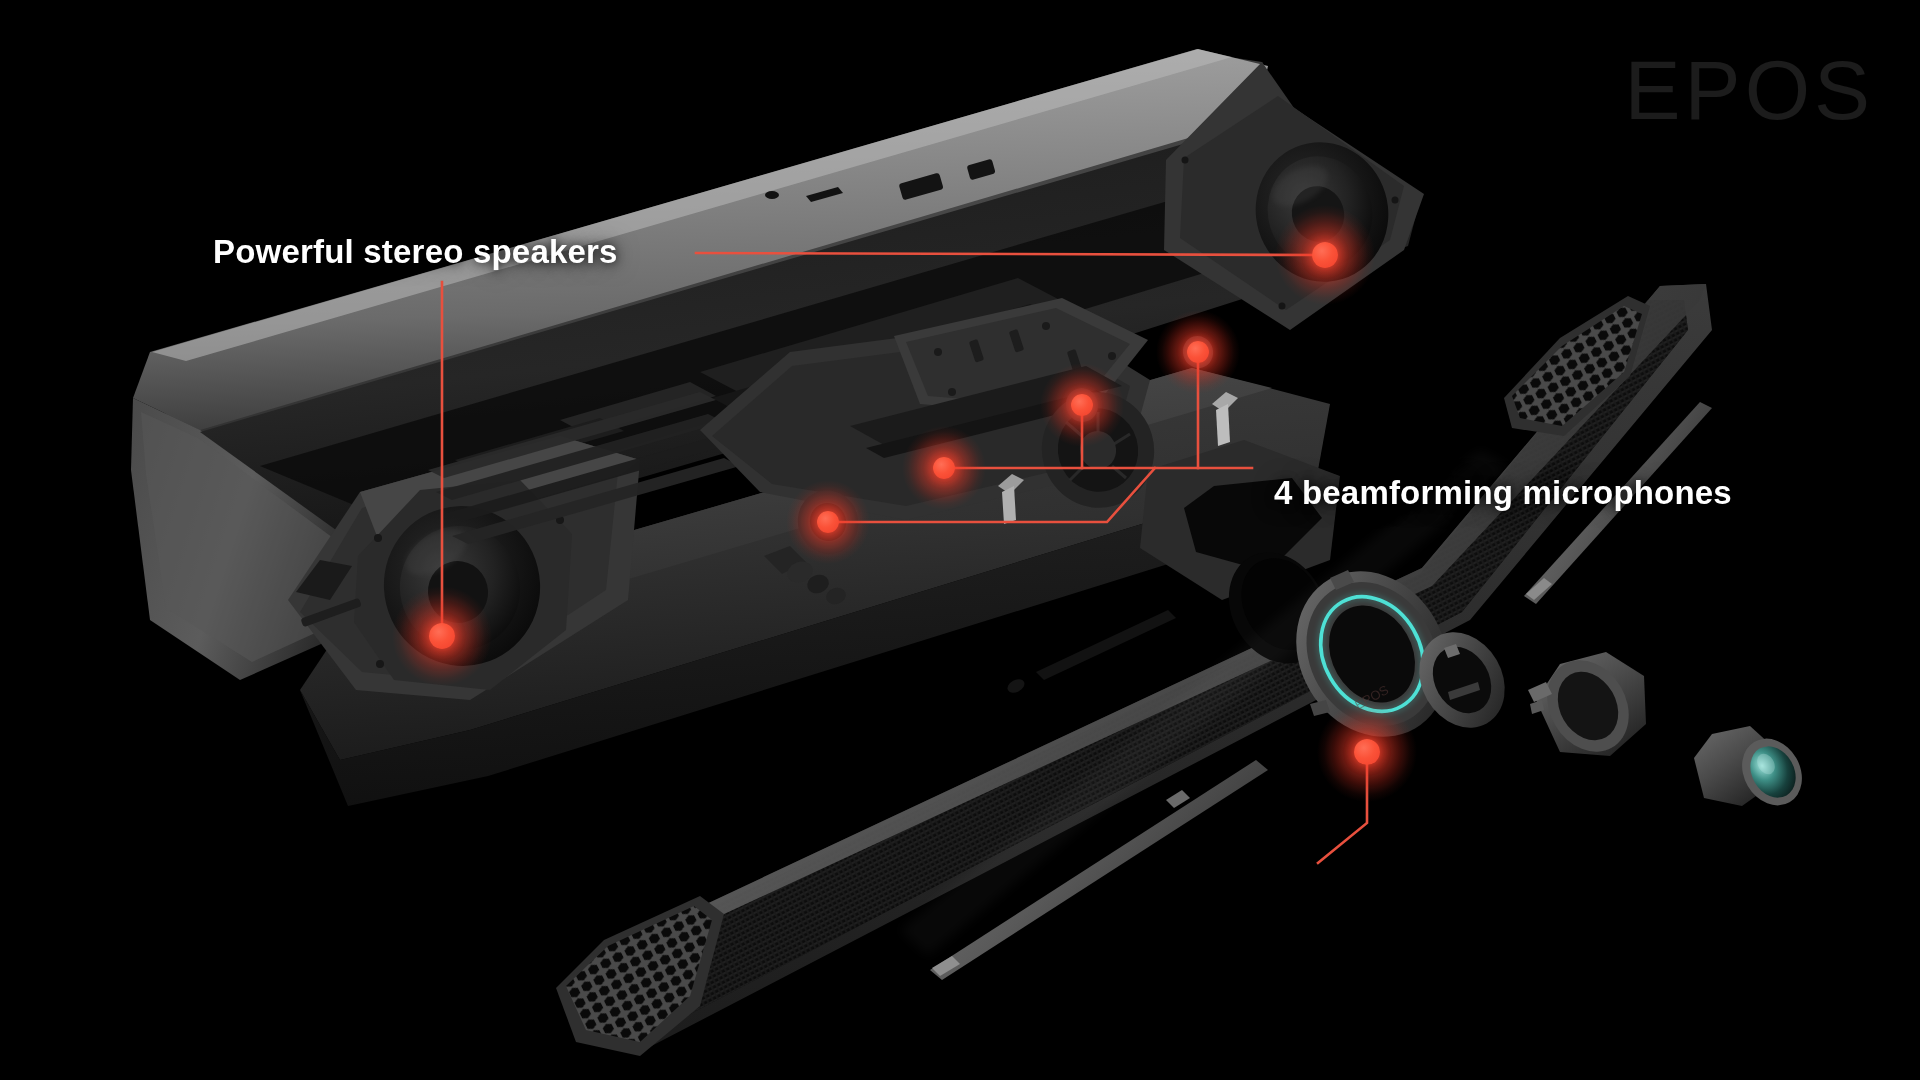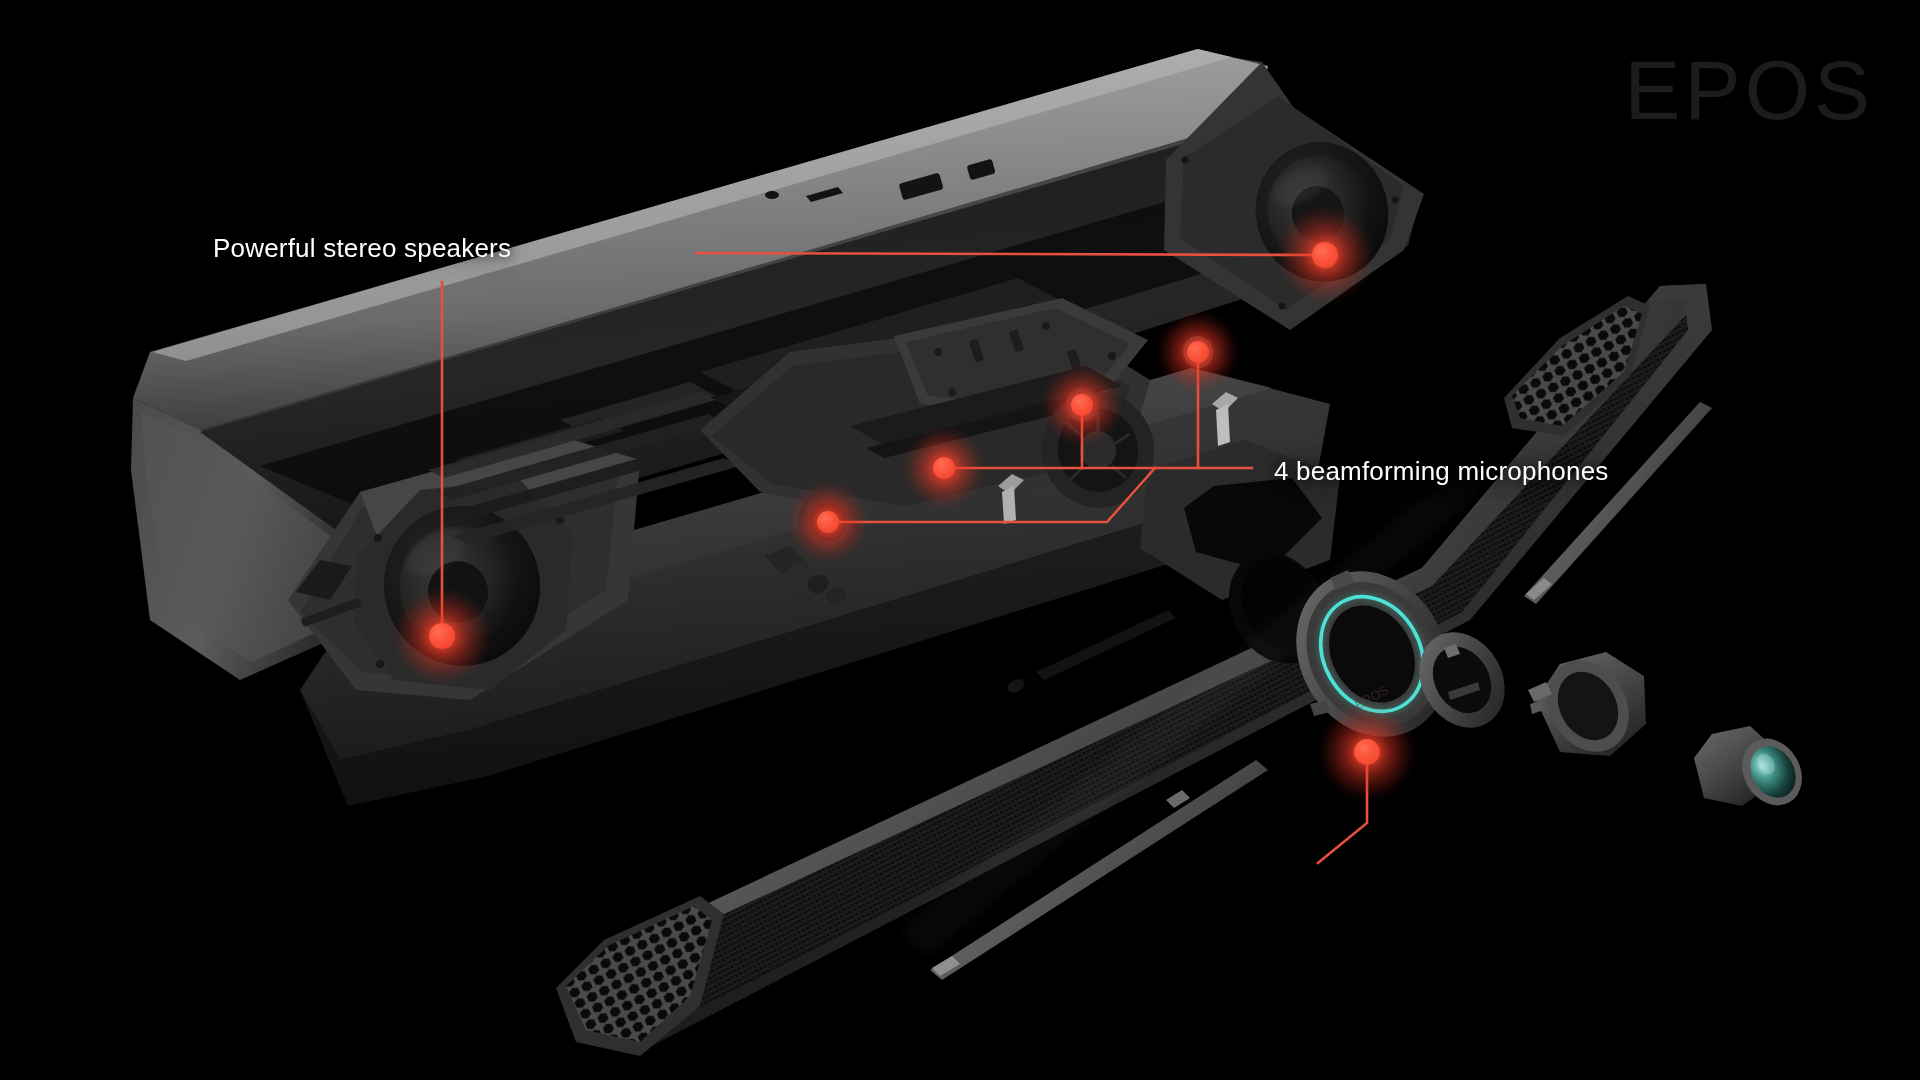--- a/index.html
+++ b/index.html
@@ -9,26 +9,26 @@
 
   
   .brand{
     position:absolute; right:46px; top:48px;
     font-size:84px; letter-spacing:4px; font-weight:400;
     color:#1c1c1c; line-height:1; user-select:none;
   }
 
   
   .callout{
-    position:absolute; color:#ffffff; font-size:26px; font-weight:400;
+    position:absolute; color:#ffffff; font-size:33px; font-weight:700;
     letter-spacing:.2px; white-space:nowrap; line-height:1;
     text-shadow:0 0 10px rgba(0,0,0,.85), 0 0 22px rgba(0,0,0,.6);
   }
   #label-speakers{ left:213px; top:235px; }
-  #label-mics{ left:1274px; top:458px;text-align:center; }
+  #label-mics{ left:1274px; top:476px;text-align:center; }
   #label-camera{ left:908px; top:851px; }
 
   
   .hotspot{ position:absolute; width:0; height:0; }
   .hotspot .glow{
     position:absolute; left:-50px; top:-50px; width:100px; height:100px;
     border-radius:50%;
     background:radial-gradient(circle closest-side,
         rgba(244,64,46,.62) 0%, rgba(240,60,42,.50) 38%,
         rgba(215,50,35,.28) 66%, rgba(190,44,30,.09) 86%, rgba(160,38,26,0) 100%);

